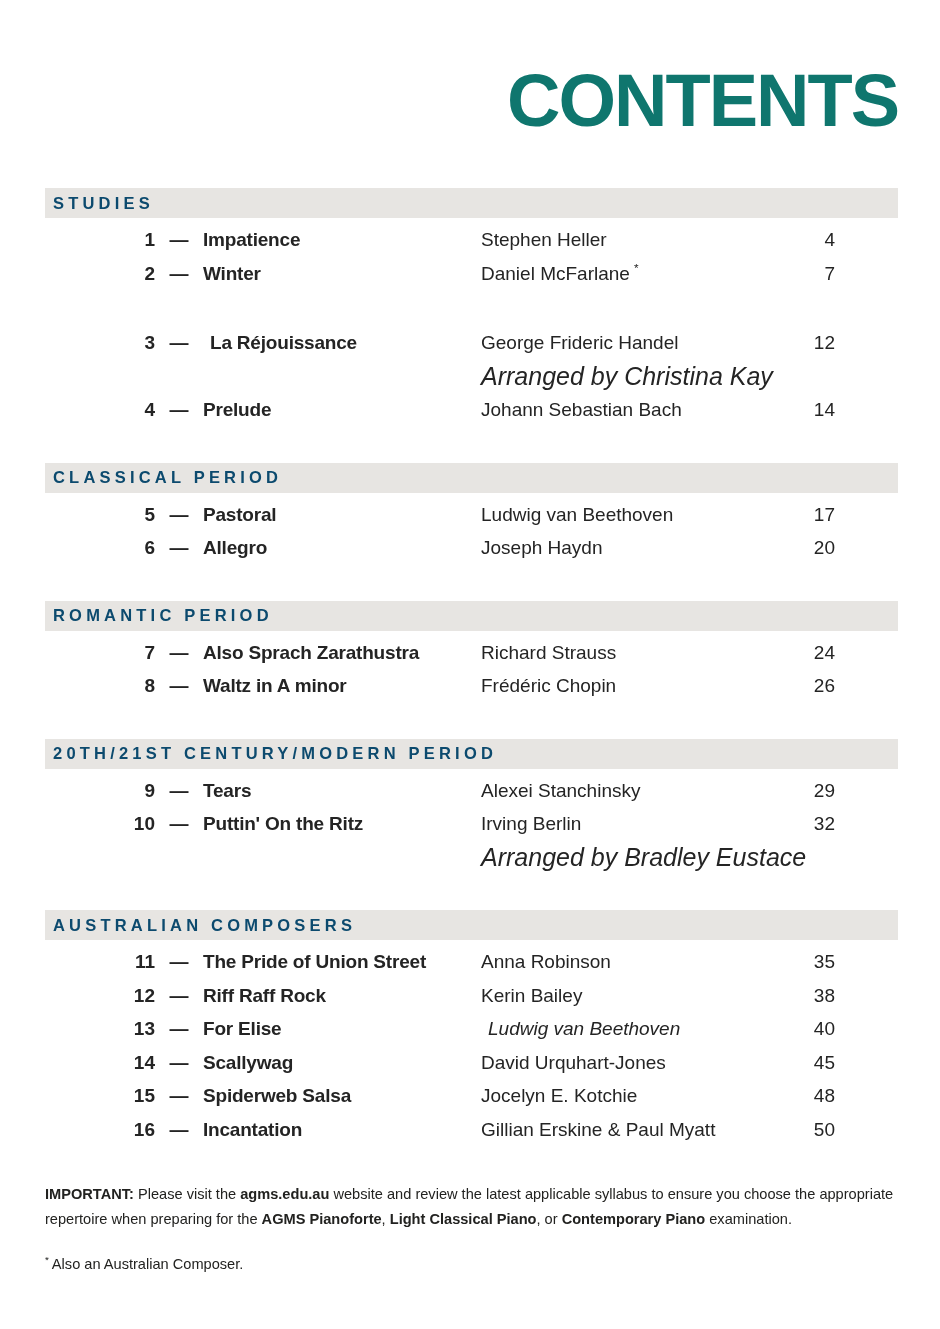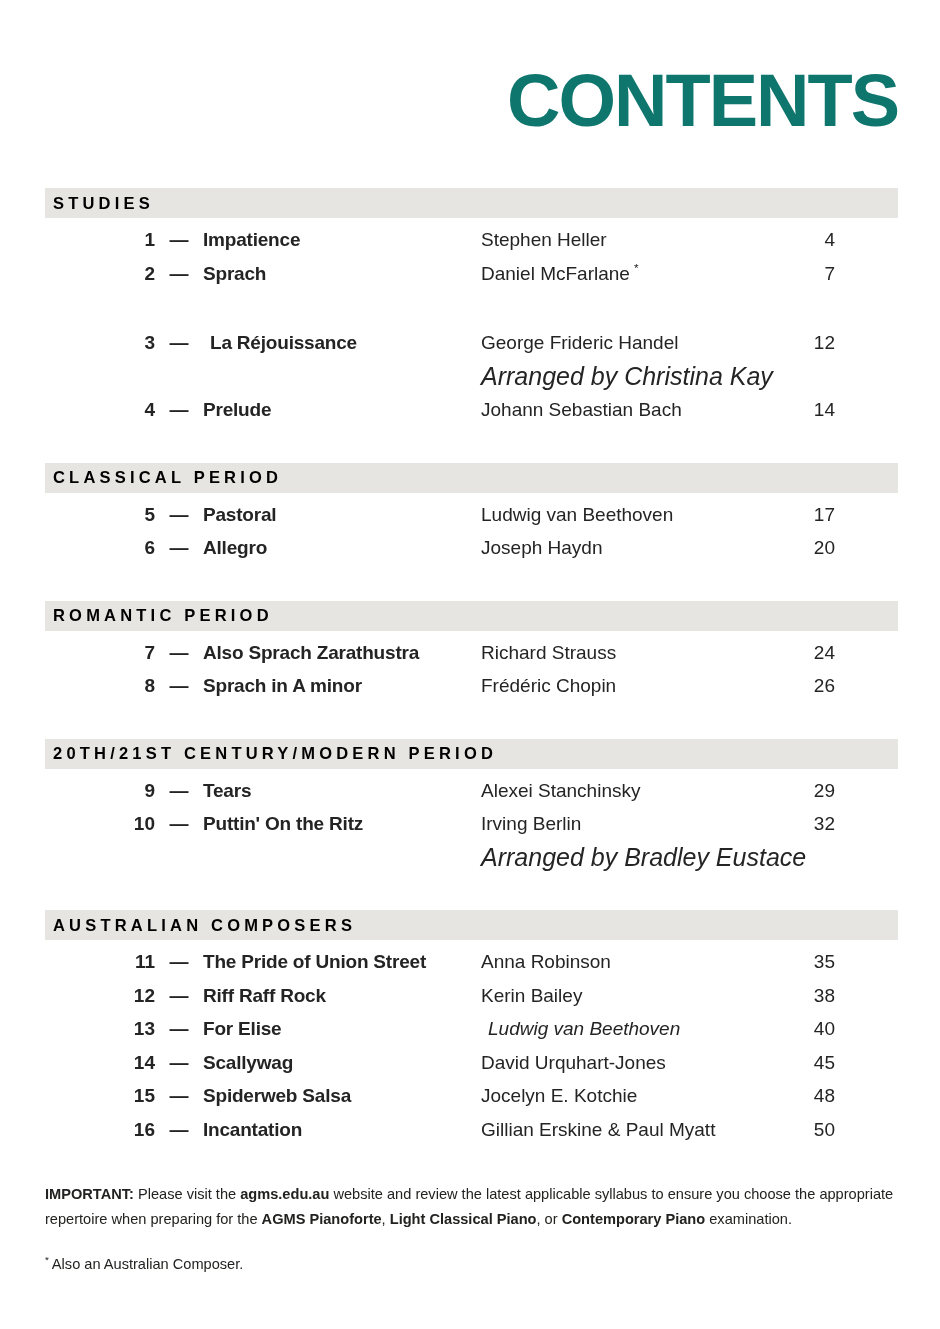--- a/index.html
+++ b/index.html
@@ -31,21 +31,21 @@
   .section { margin-bottom: 36px; }
   .section-heading {
     background: var(--bar-bg, #e7e5e2);
     height: 30px;
     display: flex;
     align-items: center;
     padding-left: 8px;
     font-size: 16.5px;
     font-weight: 700;
     letter-spacing: 4.2px;
-    color: #000000;
+    color: #0c4a6e;
     margin-bottom: 5px;
   }
   .section-body { }
   .row {
     display: grid;
     grid-template-columns: 110px 48px 278px 1fr 60px;
     align-items: baseline;
     min-height: 33.5px;
     padding-right: 63px;
     font-size: 19px;
@@ -114,21 +114,21 @@
     <span class="cell-num">1</span>
     <span class="cell-dash">—</span>
     <span class="cell-title">Impatience</span>
     <span class="cell-composer">Stephen Heller</span>
     <span class="cell-page">4</span>
   </div>
 
   <div class="row">
     <span class="cell-num">2</span>
     <span class="cell-dash">—</span>
-    <span class="cell-title">Sprach</span>
+    <span class="cell-title">Winter</span>
     <span class="cell-composer">Daniel McFarlane<sup class="marker">*</sup></span>
     <span class="cell-page">7</span>
   </div>
 </div>
   </section>
 
   <section class="section">
     <div class="section-body">
   <div class="row">
     <span class="cell-num">3</span>
@@ -180,21 +180,21 @@
     <span class="cell-num">7</span>
     <span class="cell-dash">—</span>
     <span class="cell-title">Also Sprach Zarathustra</span>
     <span class="cell-composer">Richard Strauss</span>
     <span class="cell-page">24</span>
   </div>
 
   <div class="row">
     <span class="cell-num">8</span>
     <span class="cell-dash">—</span>
-    <span class="cell-title">Sprach in A minor</span>
+    <span class="cell-title">Waltz in A minor</span>
     <span class="cell-composer">Frédéric Chopin</span>
     <span class="cell-page">26</span>
   </div>
 </div>
   </section>
 
   <section class="section">
     <div class="section-heading">20TH/21ST CENTURY/MODERN PERIOD</div>
     <div class="section-body">
   <div class="row">

